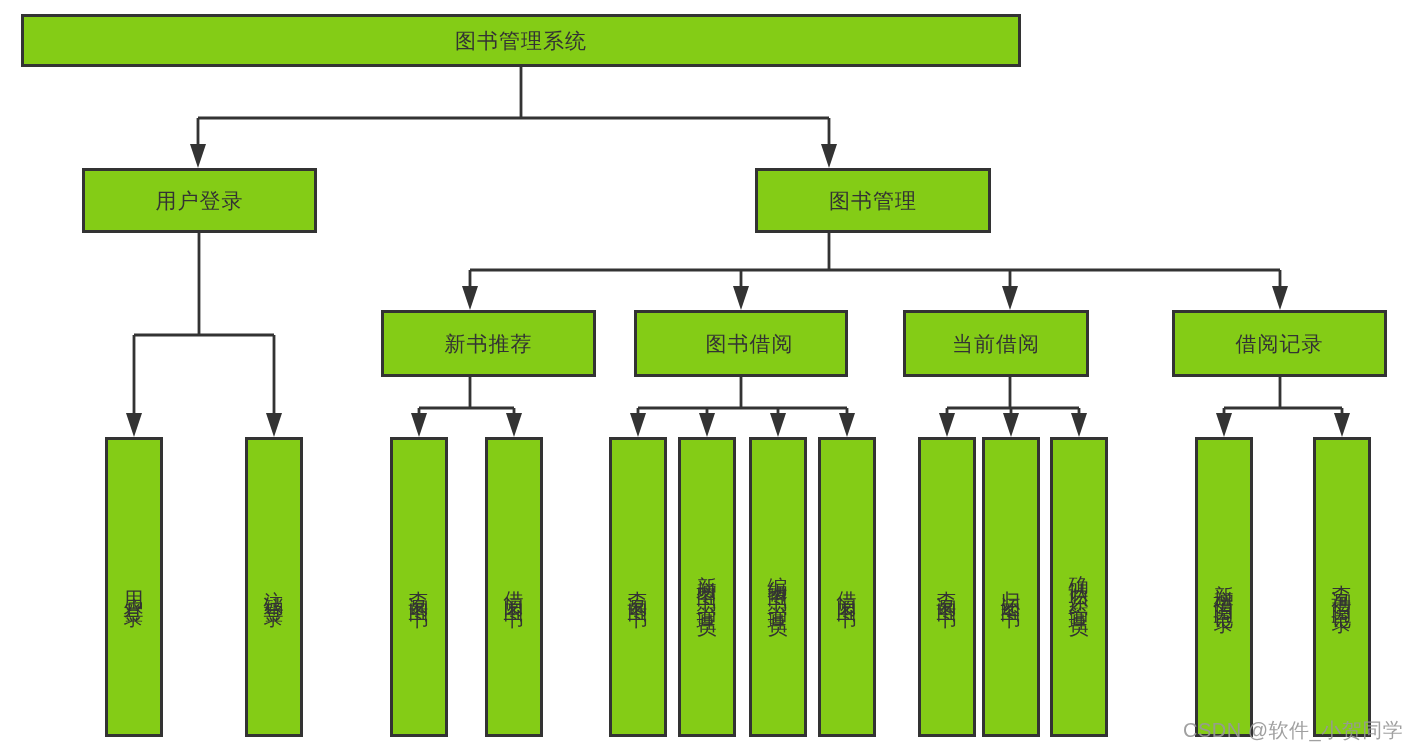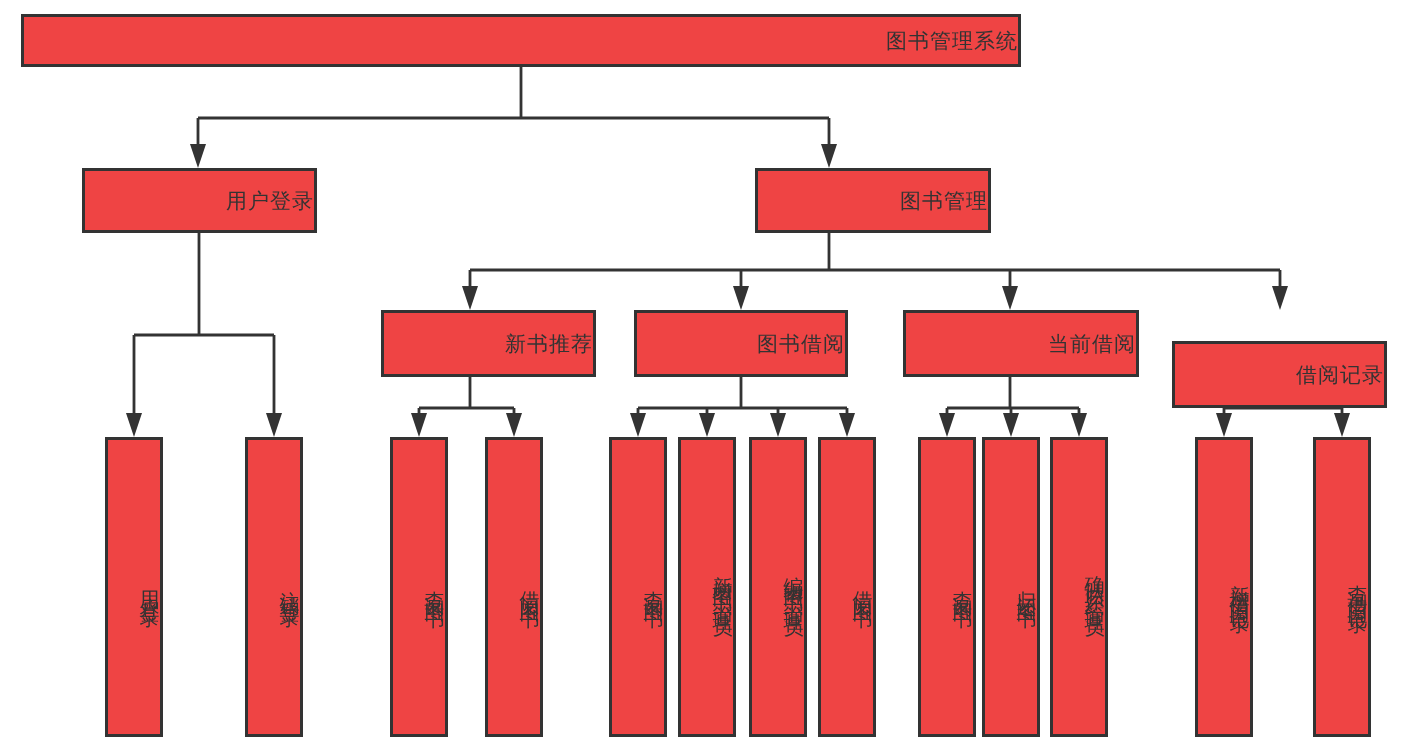--- a/index.html
+++ b/index.html
@@ -11,25 +11,25 @@
     color:#333;
     overflow:hidden;
   }
   .connector-layer{
     position:absolute;left:0;top:0;width:1405px;height:747px;
     z-index:0;
   }
   .node{
     position:absolute;
     box-sizing:border-box;
-    background:#ef4444;
+    background:#84cc16;
     border:3px solid #333;
     display:flex;
     align-items:center;
-    justify-content:flex-end;
+    justify-content:center;
     z-index:1;
   }
   .node.hlabel{
     font-size:21px;
     letter-spacing:1px;
     white-space:nowrap;
   }
   .node.leaf{
     width:58px;height:300px;top:437px;
   }
@@ -99,24 +99,24 @@
   <div class="node hlabel" style="left:711px;top:168px;width:236px;height:65px;margin-left:44px;">
     <span>图书管理</span>
   </div>
 
   <div class="node hlabel" style="left:381px;top:310px;width:215px;height:67px;">
     <span>新书推荐</span>
   </div>
   <div class="node hlabel" style="left:634px;top:310px;width:214px;height:67px;padding-left:17px;">
     <span>图书借阅</span>
   </div>
-  <div class="node hlabel" style="left:903px;top:310px;width:236px;height:67px;">
+  <div class="node hlabel" style="left:903px;top:310px;width:186px;height:67px;">
     <span>当前借阅</span>
   </div>
-  <div class="node hlabel" style="left:1172px;top:310px;width:215px;height:67px;margin-top:31px;">
+  <div class="node hlabel" style="left:1172px;top:310px;width:215px;height:67px;">
     <span>借阅记录</span>
   </div>
 
   <div class="node leaf" style="left:105px;">
     <span class="vtext">用户登录</span>
   </div>
   <div class="node leaf" style="left:245px;">
     <span class="vtext">注销登录</span>
   </div>
 
@@ -150,14 +150,15 @@
     <span class="vtext">确认归还（管理员）</span>
   </div>
 
   <div class="node leaf" style="left:1195px;">
     <span class="vtext">新增借阅记录</span>
   </div>
   <div class="node leaf" style="left:1313px;">
     <span class="vtext">查询借阅记录</span>
   </div>
 
+  <div class="watermark">CSDN @软件_小贺同学</div>
 
 </div>
 
 </body></html>

